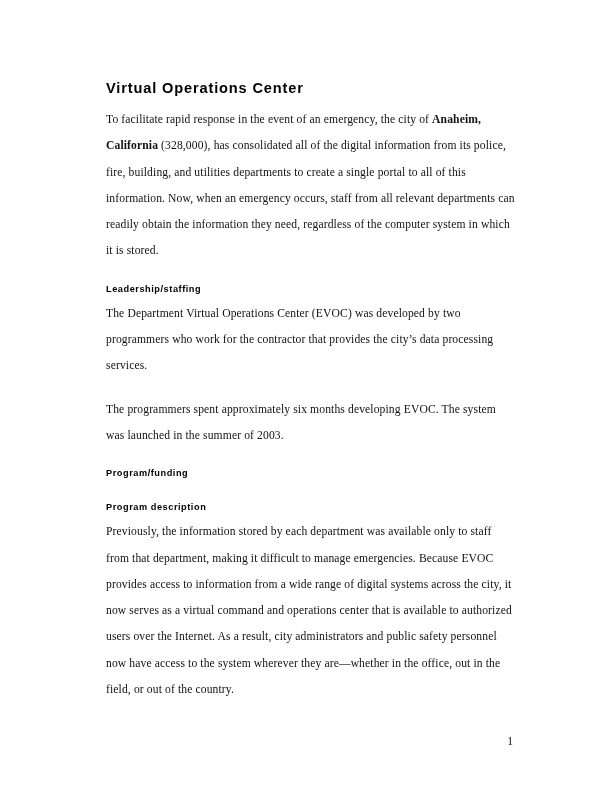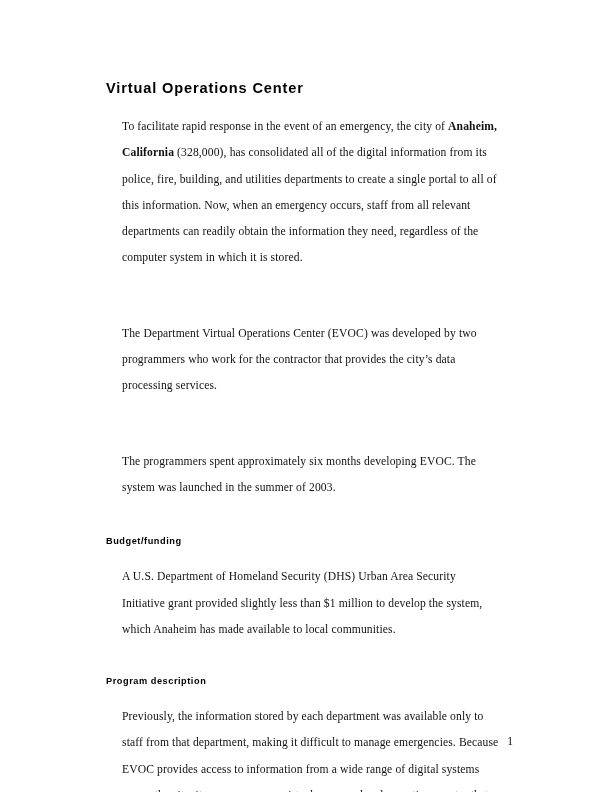--- a/index.html
+++ b/index.html
@@ -45,21 +45,21 @@
     letter-spacing: 0.55px;
     line-height: 14px;
     color: #000000;
     margin: 0 0 5px 0;
   }
   .para {
     font-family: "Liberation Serif", "DejaVu Serif", serif;
     font-size: 11.6px;
     line-height: 26.3px;
     color: #111111;
-    margin: 16px;
+    margin: 0;
     text-align: left;
     letter-spacing: 0.12px;
   }
   .para b {
     font-weight: bold;
   }
   .block-gap {
     height: 17px;
   }
   .block-gap-sm {
@@ -83,30 +83,30 @@
 <div class="page">
 
   <div class="content">
 
     <h1 class="doc-title">Virtual Operations Center</h1>
 
     <p class="para"><span>To facilitate rapid response in the event of an emergency, the city of </span><b>Anaheim, California</b><span> (328,000), has consolidated all of the digital information from its police, fire, building, and utilities departments to create a single portal to all of this information. Now, when an emergency occurs, staff from all relevant departments can readily obtain the information they need, regardless of the computer system in which it is stored.</span></p>
 
     <div class="block-gap"></div>
 
+    <h2 class="section-heading">Leadership/staffing</h2>
     <p class="para">The Department Virtual Operations Center (EVOC) was developed by two programmers who work for the contractor that provides the city’s data processing services.</p>
 
     <div class="block-gap"></div>
 
     <p class="para">The programmers spent approximately six months developing EVOC. The system was launched in the summer of 2003.</p>
 
     <div class="block-gap"></div>
 
-    <h2 class="section-heading">Budget/funding</h2>
-    <p class="para">A U.S. Department of Homeland Security (DHS) Urban Area Security Initiative grant provided slightly less than $1 million to develop the system, which Anaheim has made available to local communities.</p>
+    <h2 class="section-heading">Program/funding</h2>
 
     <div class="block-gap-sm"></div>
 
     <h2 class="section-heading">Program description</h2>
     <p class="para">Previously, the information stored by each department was available only to staff from that department, making it difficult to manage emergencies. Because EVOC provides access to information from a wide range of digital systems across the city, it now serves as a virtual command and operations center that is available to authorized users over the Internet. As a result, city administrators and public safety personnel now have access to the system wherever they are—whether in the office, out in the field, or out of the country.</p>
 
   </div>
 
   <div class="page-number">1</div>
 

